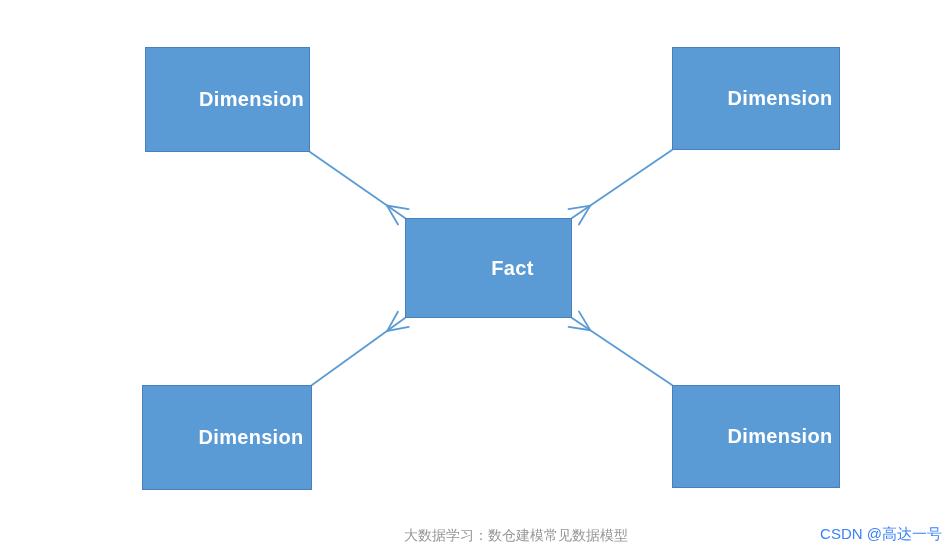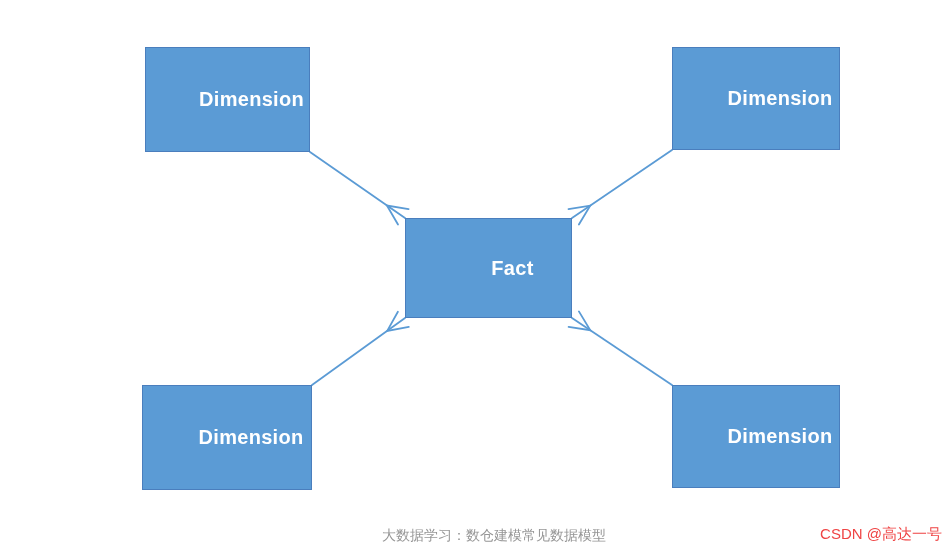--- a/index.html
+++ b/index.html
@@ -43,32 +43,32 @@
     letter-spacing: 0.3px;
     padding-left: 48px;
   }
   .node-dim-tl { left: 145px; top: 47px;  width: 165px; height: 105px; }
   .node-dim-tr { left: 672px; top: 47px;  width: 168px; height: 103px; }
   .node-dim-bl { left: 142px; top: 385px; width: 170px; height: 105px; }
   .node-dim-br { left: 672px; top: 385px; width: 168px; height: 103px; }
   .node-fact   { left: 405px; top: 218px; width: 167px; height: 100px; text-align: right; }
   .caption {
     position: absolute;
-    left: 382px;
+    left: 404px;
     top: 527px;
     font-size: 14px;
     color: #969696;
     white-space: nowrap;
   }
   .watermark {
     position: absolute;
     right: 4px;
     top: 525px;
     font-size: 15px;
-    color: #ef4444;
+    color: #3b82f6;
     text-shadow: 1px 1px 1px rgba(255,255,255,0.85);
     white-space: nowrap;
   }
 </style>
 </head>
 <body>
 
 <div class="canvas">
 
   <svg class="connector-layer" width="946" height="550" viewBox="0 0 946 550">

